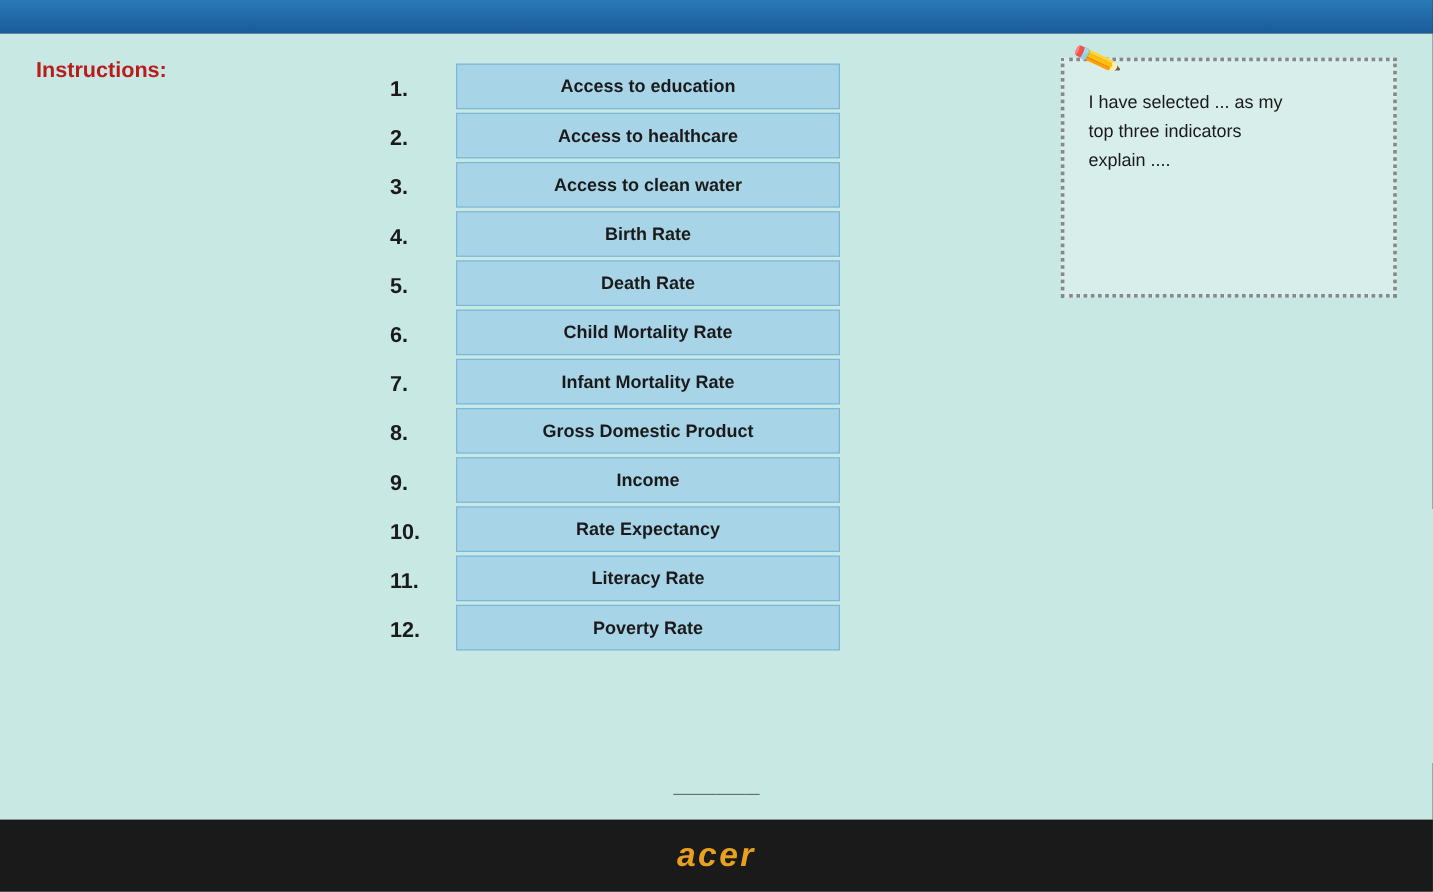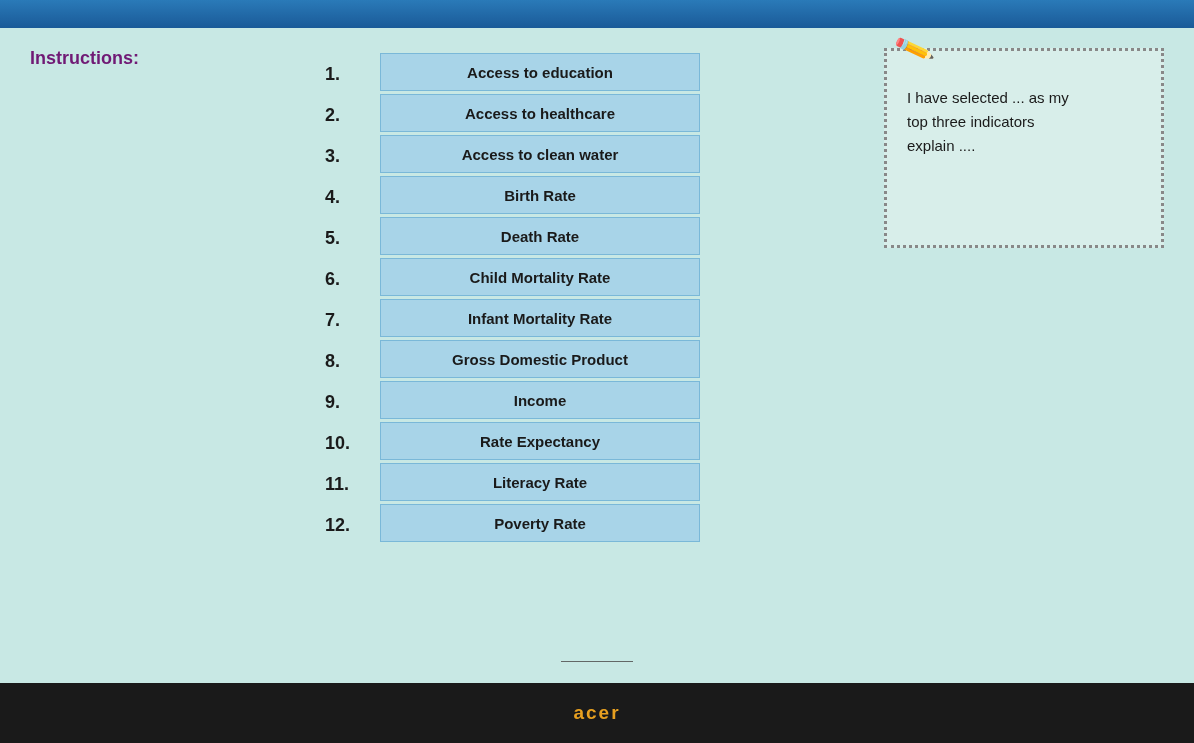--- a/index.html
+++ b/index.html
@@ -40,21 +40,21 @@
 
     .instructions-panel {
       width: 290px;
       flex-shrink: 0;
       padding-right: 10px;
     }
 
     .instructions-title {
       font-size: 18px;
       font-weight: bold;
-      color: #701a75;
+      color: #b91c1c;
       margin-bottom: 10px;
     }
 
     .instructions-text {
       font-size: 14px;
       color: #1a1a1a;
       line-height: 1.5;
     }
 
     .numbers-column {
@@ -125,35 +125,36 @@
       top: -18px;
       left: 10px;
       font-size: 28px;
       transform: rotate(-20deg);
     }
 
     .dotted-box-text {
       font-size: 15px;
       color: #1a1a1a;
       line-height: 1.6;
-      margin-top: 20px;
+      margin-top: 8px;
     }
 
     .bottom-bar {
       height: 60px;
       background: #1a1a1a;
       display: flex;
       align-items: center;
       justify-content: center;
     }
 
     .acer-logo {
-      font-size: 19px;
+      font-size: 28px;
       font-weight: bold;
       color: #e8a020;
+      font-style: italic;
       letter-spacing: 2px;
     }
 
     .scroll-indicator {
       text-align: center;
       padding: 5px 0;
       color: #555;
       font-size: 12px;
     }
   </style>

